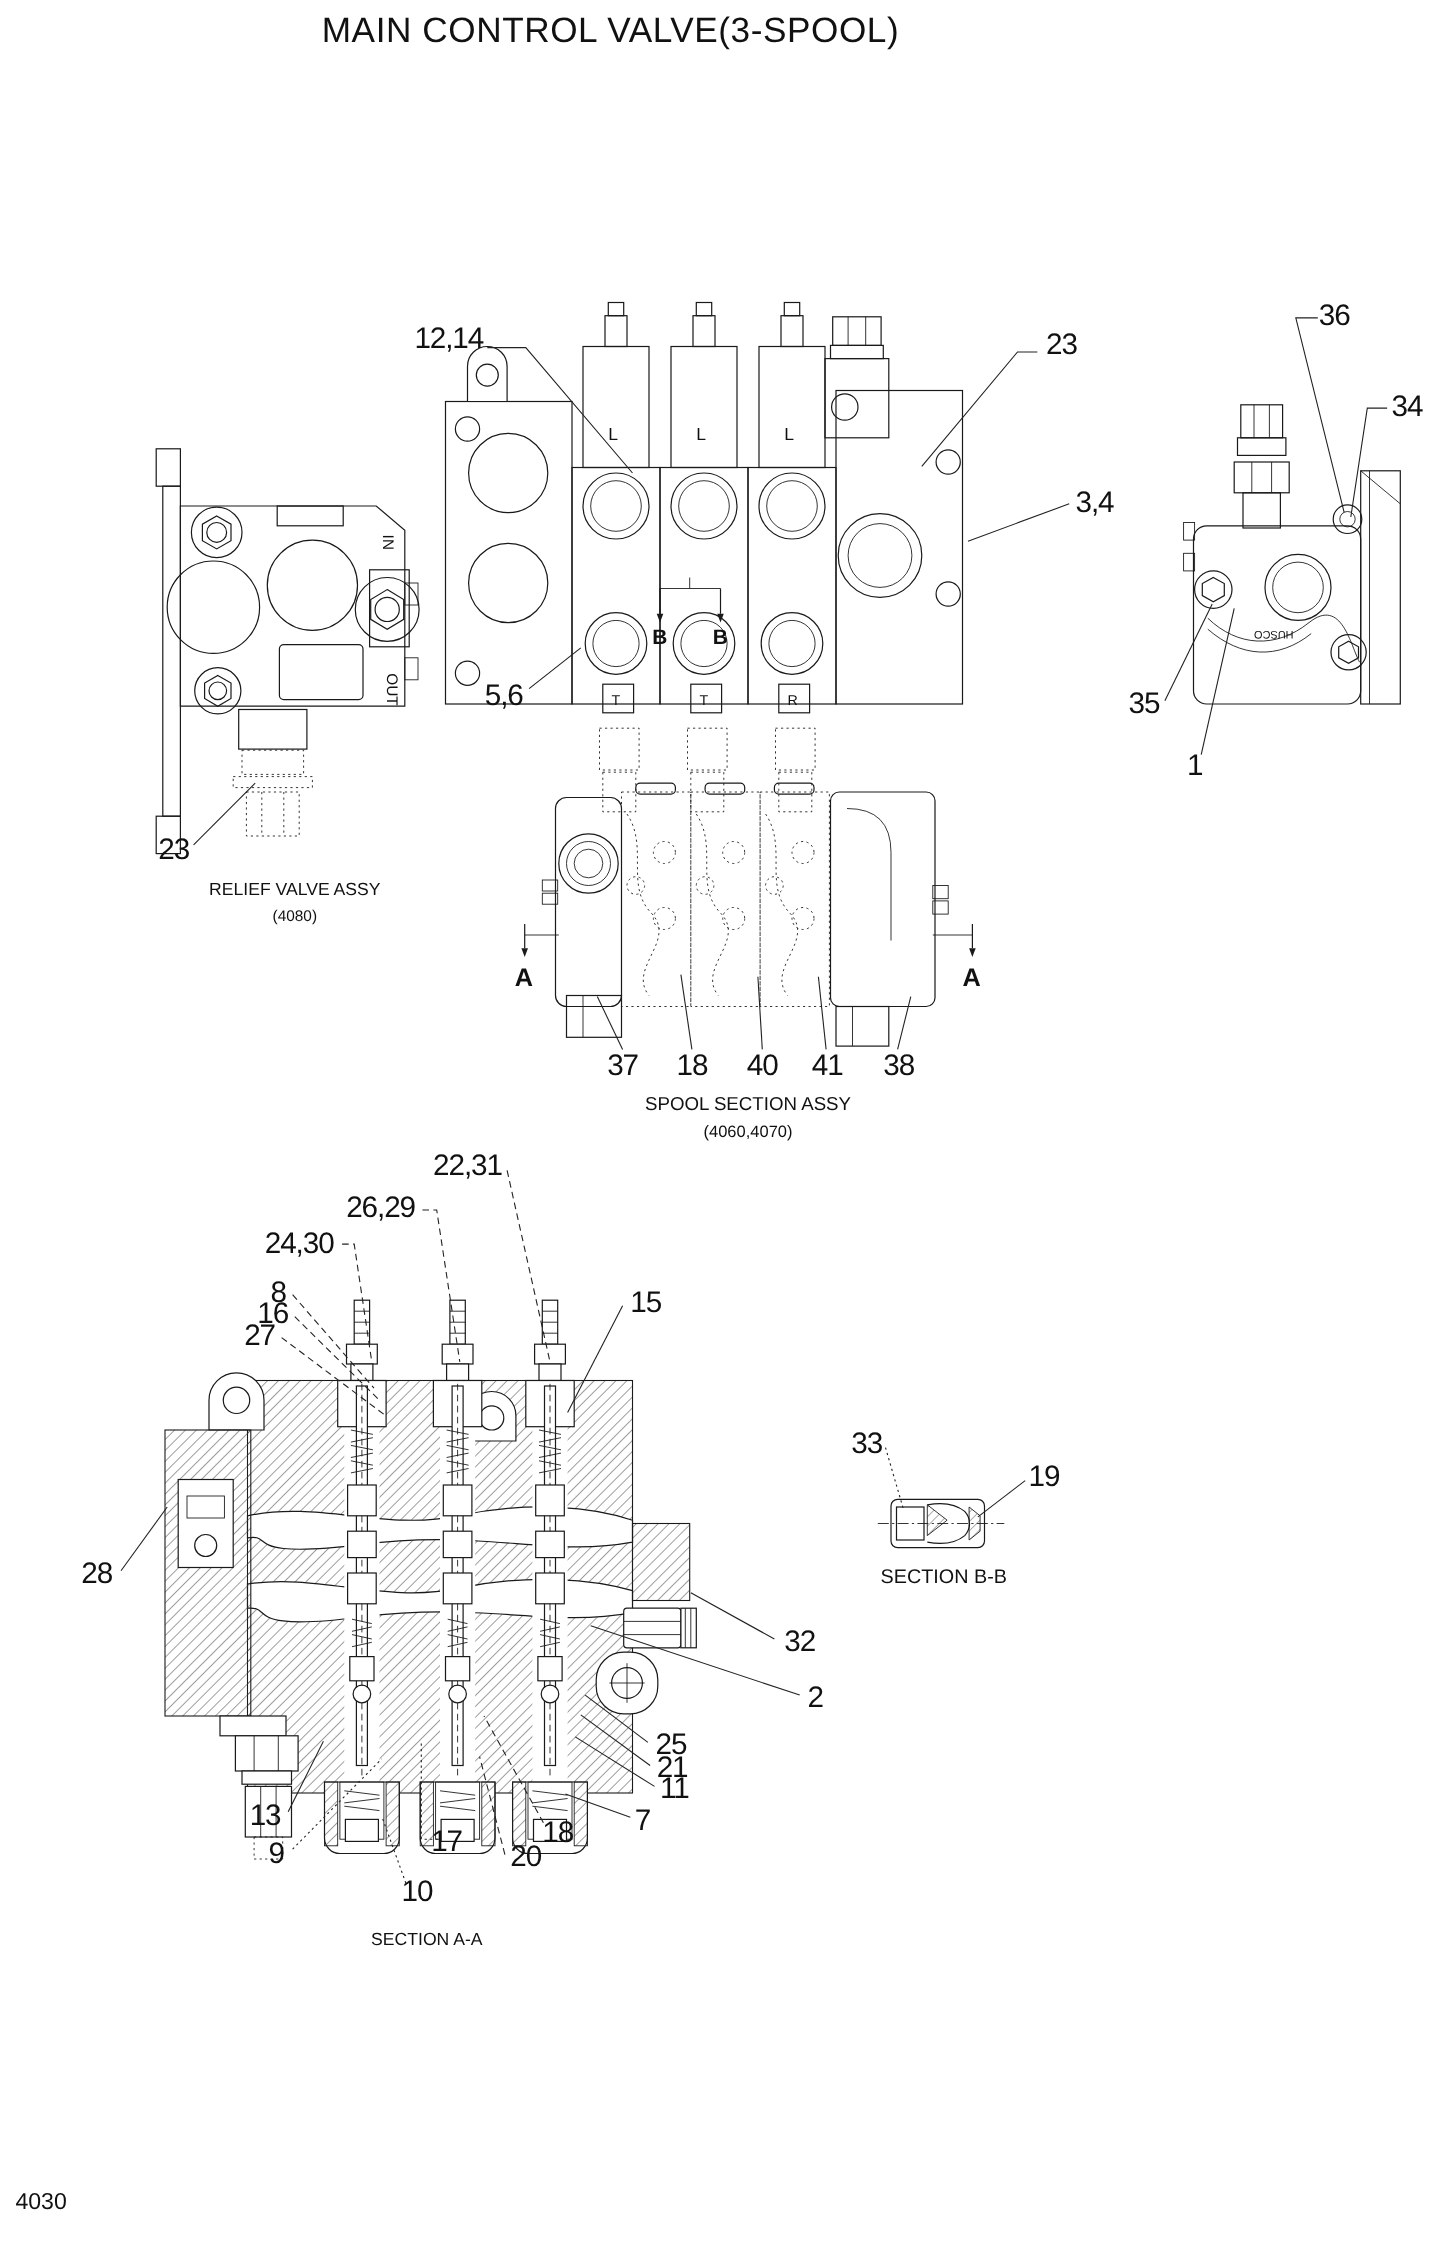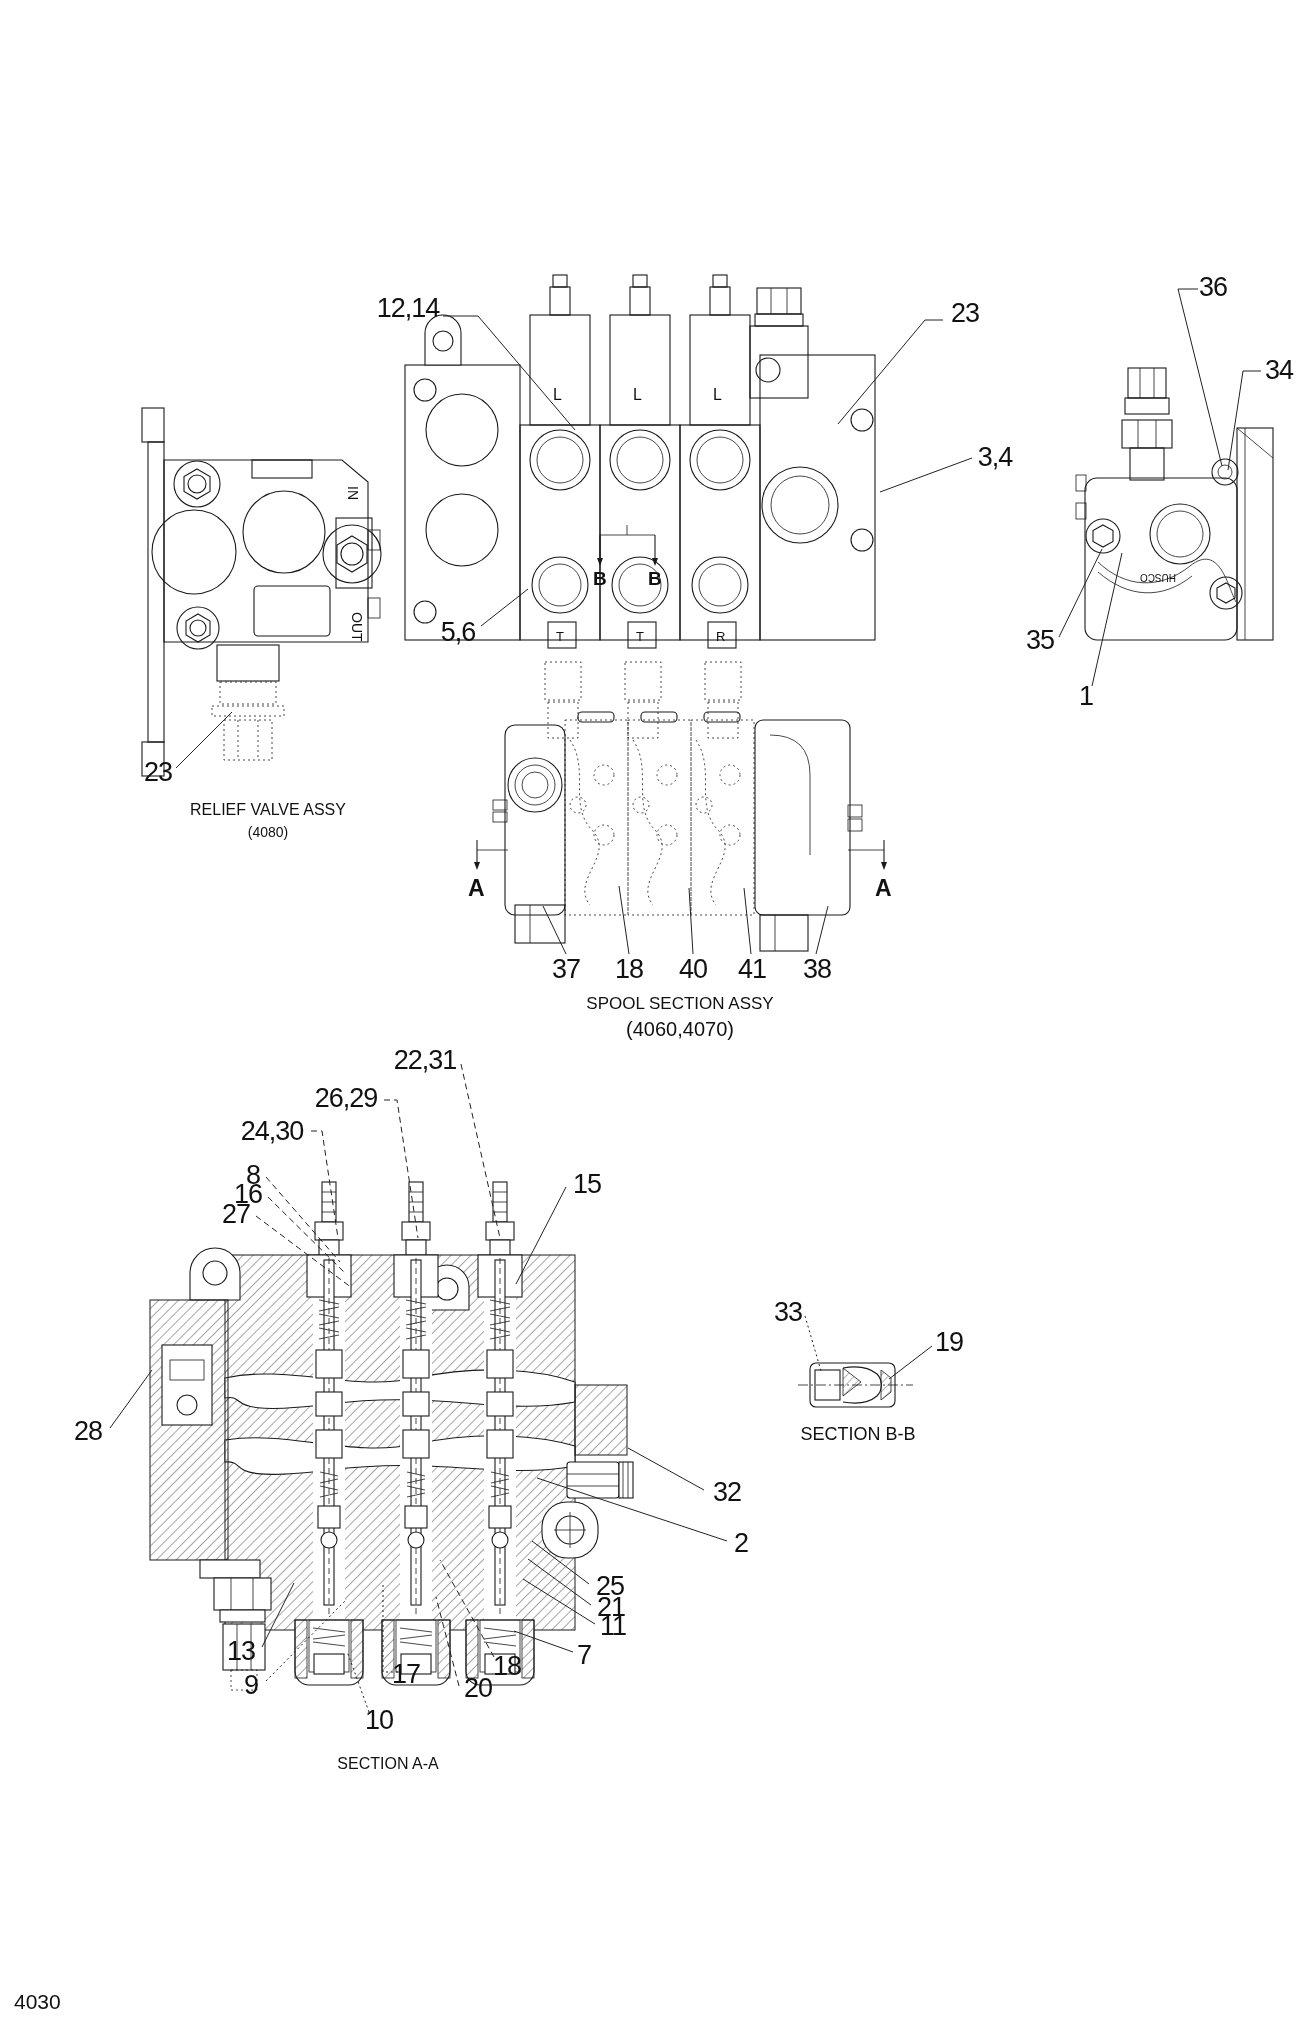--- a/index.html
+++ b/index.html
@@ -478,20 +478,21 @@
     <line class="ld" x1="595" y1="1624" x2="523" y2="1579"></line>
     <line class="ld" x1="573" y1="1652" x2="514" y2="1631"></line>
     <line class="ld dsh" x1="494" y1="1657" x2="440" y2="1560"></line>
     <line class="ld dsh" x1="459" y1="1686" x2="436" y2="1597"></line>
     <polyline class="ld dot" points="398,1672 383,1672 383,1585"></polyline>
     <line class="ld dot" x1="369" y1="1712" x2="347" y2="1651"></line>
     <line class="ld dot" x1="266" y1="1681" x2="347" y2="1599"></line>
     <line class="ld" x1="262" y1="1647" x2="294" y2="1583"></line>
   </svg>
 
+  <div class="txt cap title" style="left:555px;top:28px">MAIN CONTROL VALVE(3-SPOOL)</div>
 
   <div class="co" style="left:158px;top:772px">23</div>
   <div class="txt cap" style="left:268px;top:810px;font-size:16px">RELIEF VALVE ASSY</div>
   <div class="txt cap" style="left:268px;top:832px;font-size:14px">(4080)</div>
 
   <div class="co" style="left:408px;top:308px">12,14</div>
   <div class="co" style="left:965px;top:313px">23</div>
   <div class="co" style="left:995px;top:457px">3,4</div>
   <div class="co" style="left:458px;top:632px">5,6</div>
 
@@ -499,21 +500,21 @@
   <div class="co" style="left:1279px;top:370px">34</div>
   <div class="co" style="left:1040px;top:640px">35</div>
   <div class="co" style="left:1086px;top:696px">1</div>
 
   <div class="co" style="left:566px;top:969px">37</div>
   <div class="co" style="left:629px;top:969px">18</div>
   <div class="co" style="left:693px;top:969px">40</div>
   <div class="co" style="left:752px;top:969px">41</div>
   <div class="co" style="left:817px;top:969px">38</div>
   <div class="txt cap" style="left:680px;top:1004px;font-size:17px">SPOOL SECTION ASSY</div>
-  <div class="txt cap" style="left:680px;top:1029px;font-size:20px">(4060,4070)</div>
+  <div class="txt cap" style="left:680px;top:1029px;font-size:15px">(4060,4070)</div>
 
   <div class="co" style="left:788px;top:1312px">33</div>
   <div class="co" style="left:949px;top:1342px">19</div>
   <div class="txt cap" style="left:858px;top:1434px;font-size:18px">SECTION B-B</div>
 
   <div class="co" style="left:425px;top:1060px">22,31</div>
   <div class="co" style="left:346px;top:1098px">26,29</div>
   <div class="co" style="left:272px;top:1131px">24,30</div>
   <div class="co" style="left:253px;top:1175px">8</div>
   <div class="co" style="left:248px;top:1194px">16</div>

